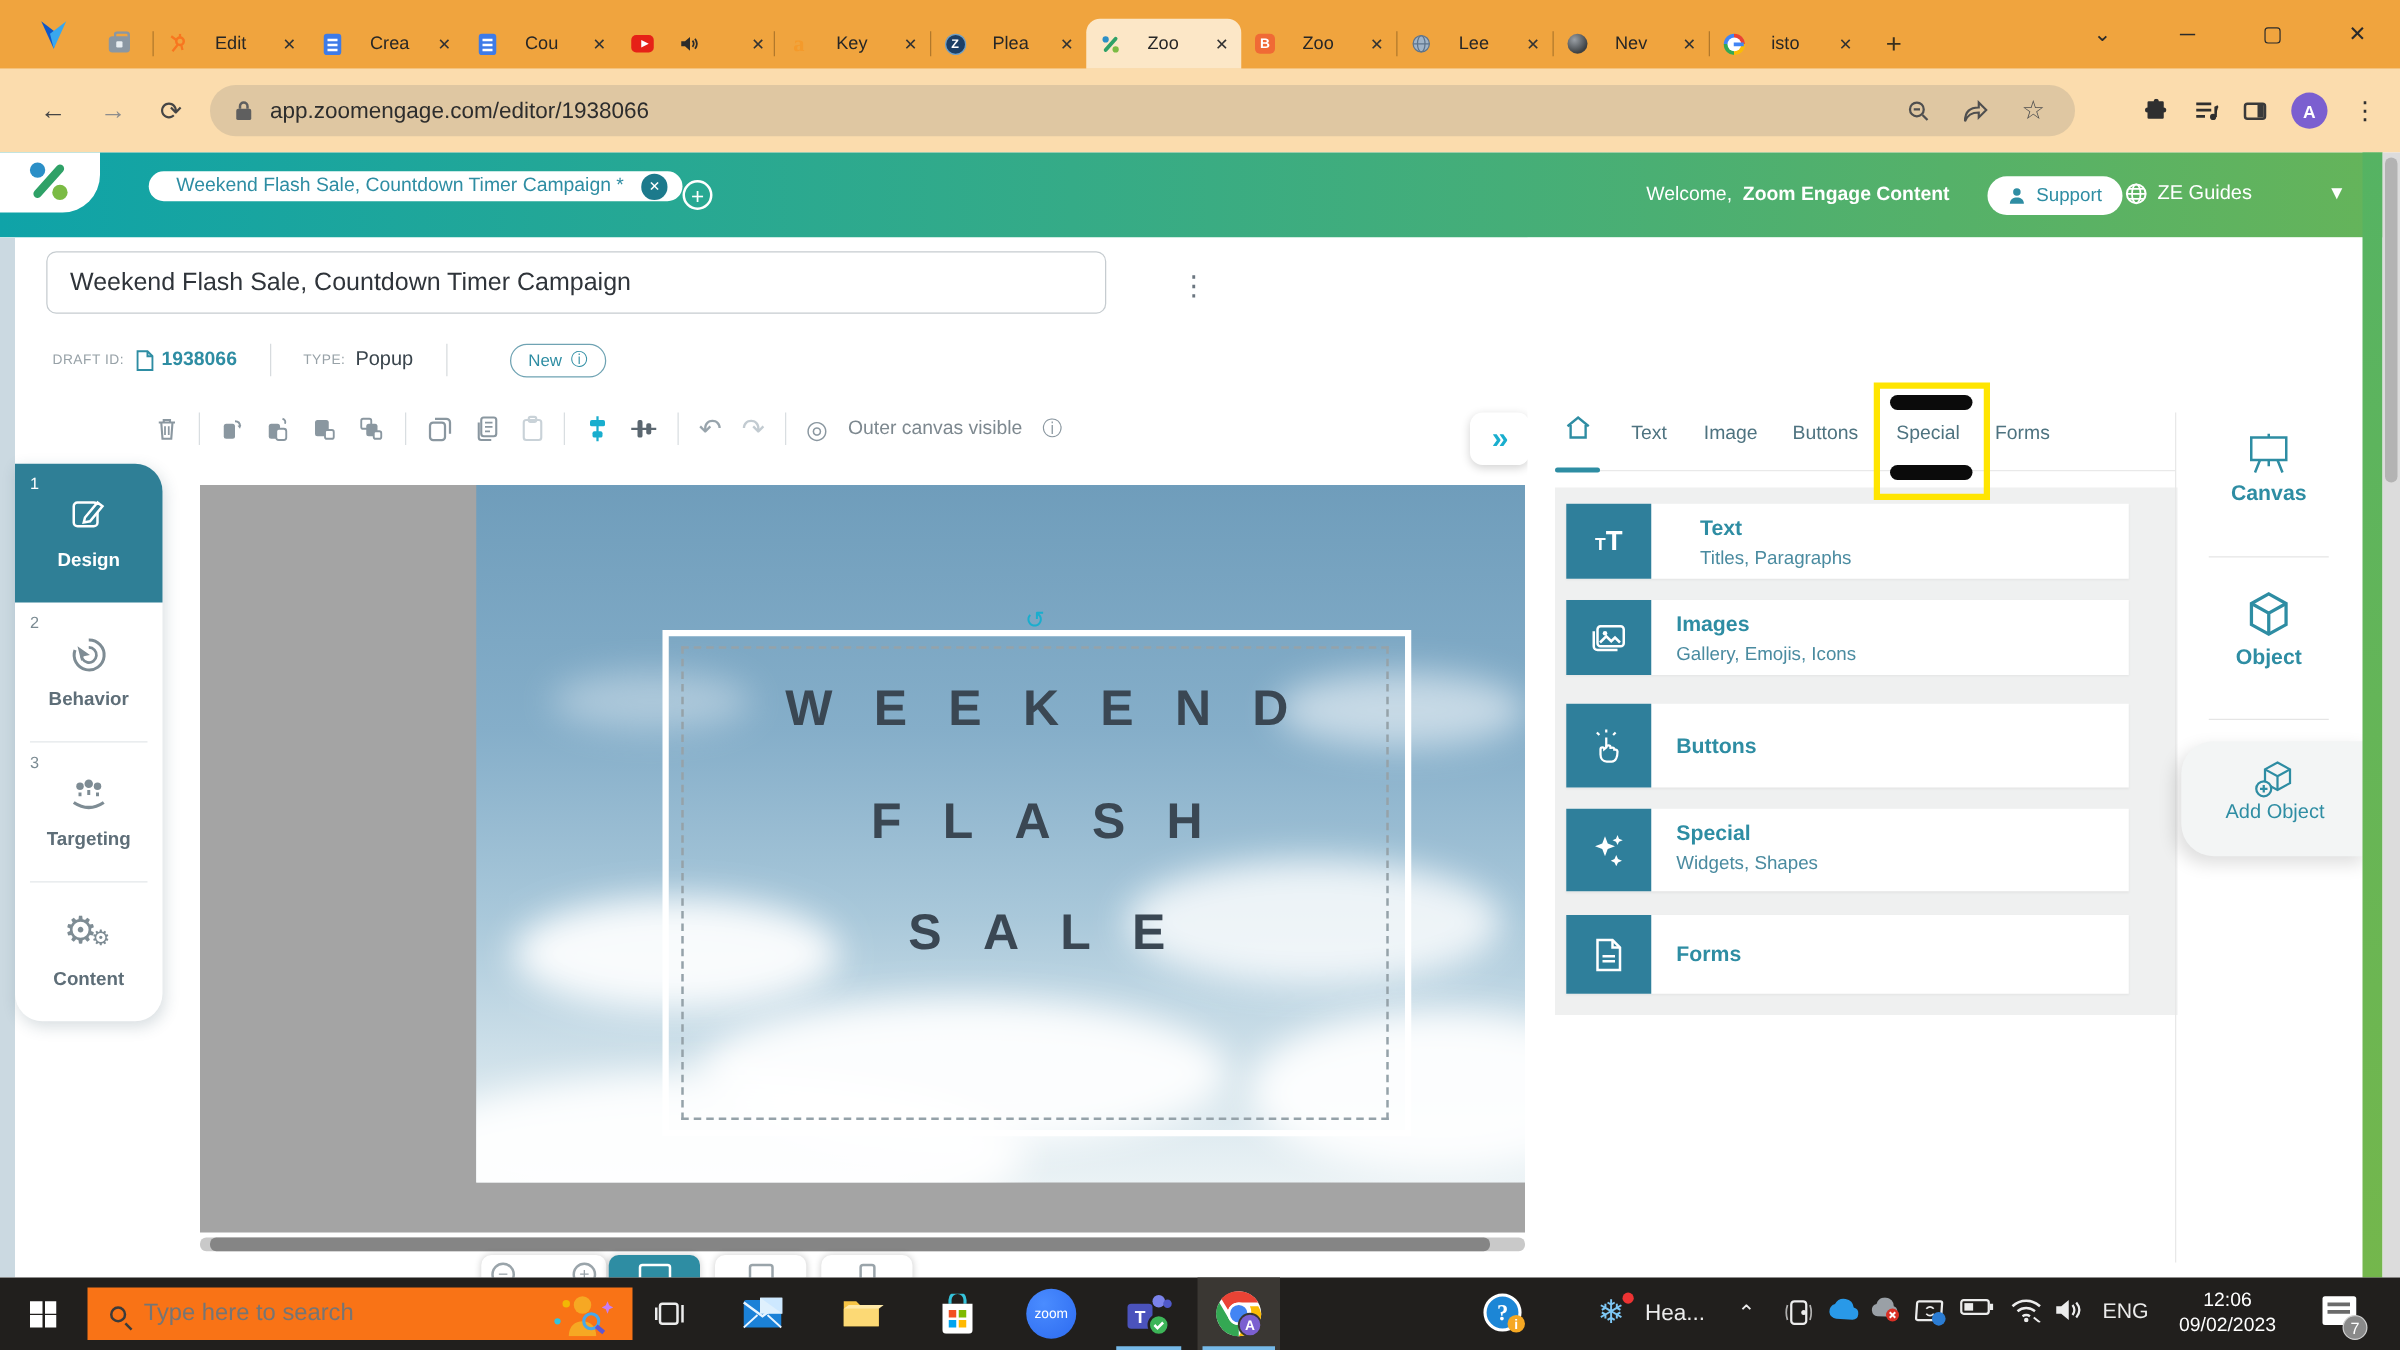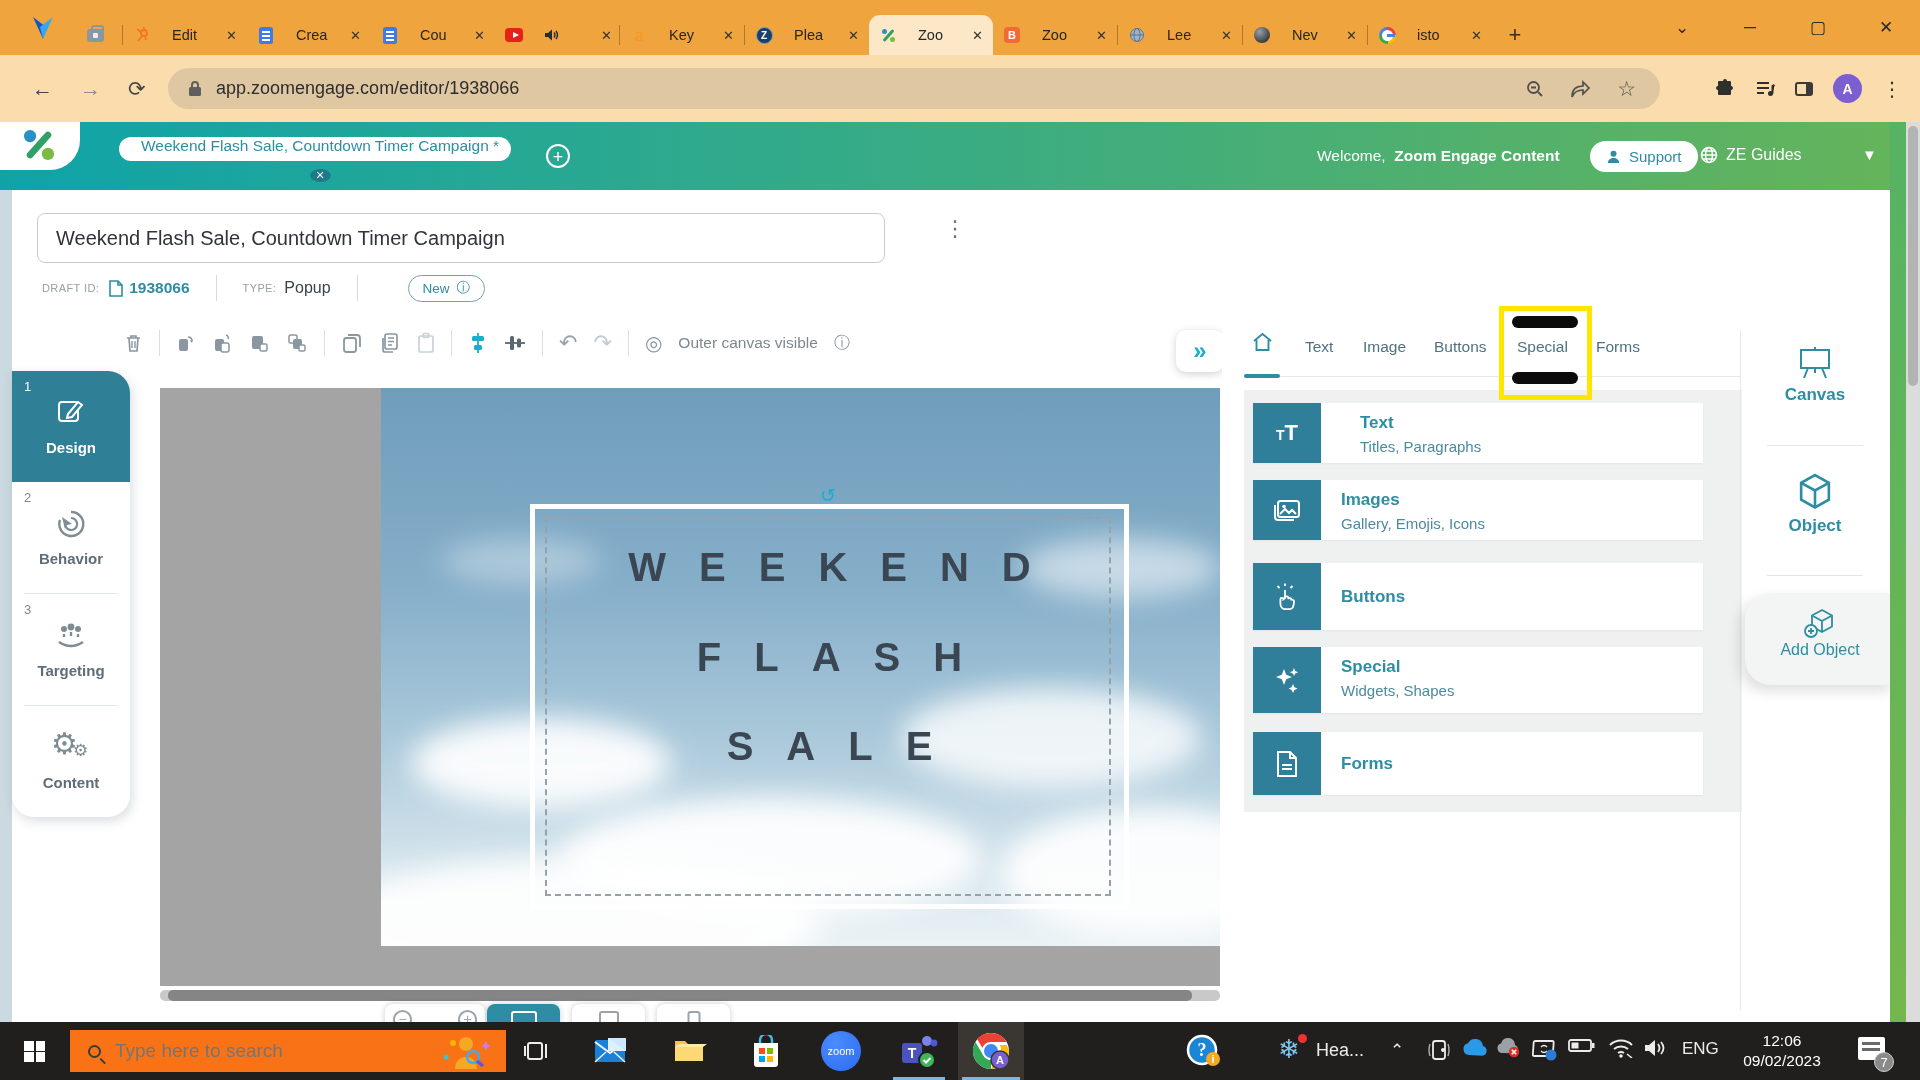--- a/index.html
+++ b/index.html
@@ -46,37 +46,37 @@
   .urltext{font-size:18px;color:#2d2d2d;margin-left:14px;}
   .omniicons{position:absolute;right:24px;top:0;height:41px;display:flex;align-items:center;gap:26px;color:#4f4f4f;}
   .extarea{position:absolute;right:18px;top:13px;height:41px;display:flex;align-items:center;gap:20px;color:#3a3a3a;}
   .avatar{width:29px;height:29px;border-radius:50%;background:#7B5FD0;color:#fff;font-size:14px;font-weight:bold;display:flex;align-items:center;justify-content:center;}
   .paneicon{width:18px;height:14px;border:2px solid #3a3a3a;border-radius:3px;position:relative;}
   .paneicon:after{content:"";position:absolute;right:0;top:0;width:5px;height:100%;background:#3a3a3a;}
 
   
   .appheader{position:absolute;top:122px;left:0;width:1906px;height:68px;background:linear-gradient(90deg,#0FA3A8,#35AB87 45%,#65B45A);}
   .logoblob{position:absolute;left:0;top:0;width:80px;height:48px;background:#fff;border-radius:0 0 30px 0;}
-  .cpill{position:absolute;left:119px;top:15px;height:24px;background:#fff;border-radius:20px;display:flex;align-items:center;padding:0 12px 0 22px;gap:14px;flex-direction:column;}
+  .cpill{position:absolute;left:119px;top:15px;height:24px;background:#fff;border-radius:20px;display:flex;align-items:center;padding:0 12px 0 22px;gap:14px;}
   .cpill .txt{color:#2E8DA3;font-size:15.5px;}
   .cpill .xc{width:21px;height:21px;border-radius:50%;background:#1C7A8C;color:#fff;font-size:11px;display:flex;align-items:center;justify-content:center;}
   .addcircle{position:absolute;left:546px;top:22px;width:24px;height:24px;border:2px solid #fff;border-radius:50%;color:#fff;font-size:18px;line-height:22px;text-align:center;}
   .welcome{position:absolute;left:1317px;top:25px;color:#fff;font-size:15.5px;}
   .supportpill{position:absolute;left:1590px;top:19px;height:31px;background:#fff;border-radius:16px;display:flex;align-items:center;gap:8px;padding:0 16px;color:#2E8DA3;font-size:15px;}
   .guides{position:absolute;left:1700px;top:24px;display:flex;align-items:center;gap:8px;color:#fff;font-size:16px;}
   .hcaret{position:absolute;left:1862px;top:24px;color:#fff;font-size:15px;}
 
   
   .content{position:absolute;top:190px;left:0;width:1906px;height:832px;background:#fff;overflow:hidden;}
   .leftstrip{position:absolute;left:0;top:0;width:12px;height:832px;background:#CBD9E1;}
   .greenedge{position:absolute;right:14px;top:122px;width:16px;height:900px;background:linear-gradient(180deg,#55B363,#74B74C);}
   .bscroll{position:absolute;right:0;top:122px;width:14px;height:900px;background:#DCDCDC;}
   .bscroll .thumb{position:absolute;left:2px;top:4px;width:10px;height:260px;background:#B3B3B3;border-radius:5px;}
 
-  .titleinput{position:absolute;left:37px;top:23px;width:848px;height:50px;border:1px solid #C6CCD0;border-radius:8px;
+  .titleinput{position:absolute;left:37px;top:11px;width:848px;height:50px;border:1px solid #C6CCD0;border-radius:8px;
     font-family:"Liberation Sans",sans-serif;font-size:20px;color:#2f343a;padding:0 18px;background:#fff;outline:none;}
   .vdots{position:absolute;left:944px;top:26px;color:#6b7680;font-size:22px;letter-spacing:0;}
   .metarow{position:absolute;left:42px;top:84px;height:28px;display:flex;align-items:center;}
   .mlabel{font-size:11px;color:#97A1A7;letter-spacing:.4px;}
   .mval-id{color:#2E8DA3;font-size:15.5px;font-weight:bold;margin-left:6px;}
   .mval{color:#39444C;font-size:16px;margin-left:8px;}
   .msep{width:1px;height:26px;background:#d7dbde;margin:0 26px;}
   .newpill{height:27px;border:1.5px solid #6FA3B3;border-radius:14px;display:flex;align-items:center;gap:7px;
     padding:0 14px;color:#2E8DA3;font-size:13.5px;margin-left:24px;}
   .actlink{position:absolute;top:55px;display:flex;align-items:center;gap:9px;color:#2E8DA3;font-size:16.5px;}

